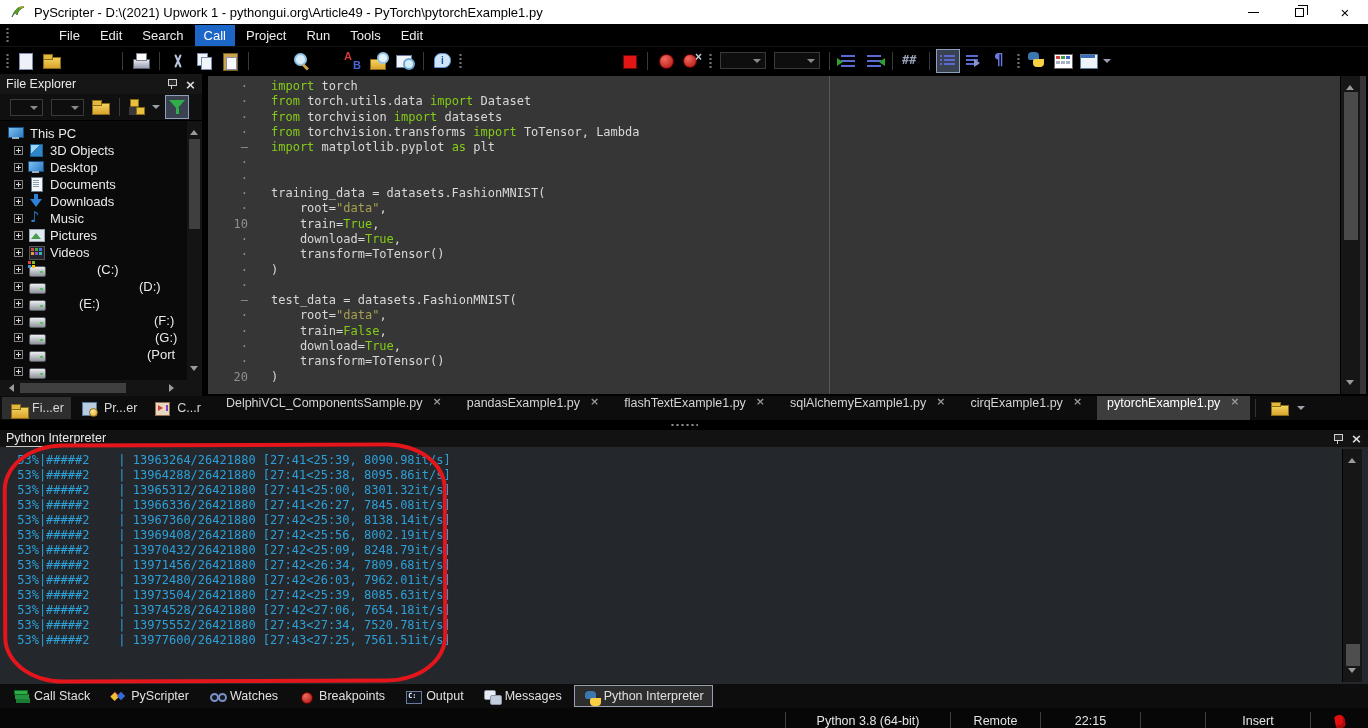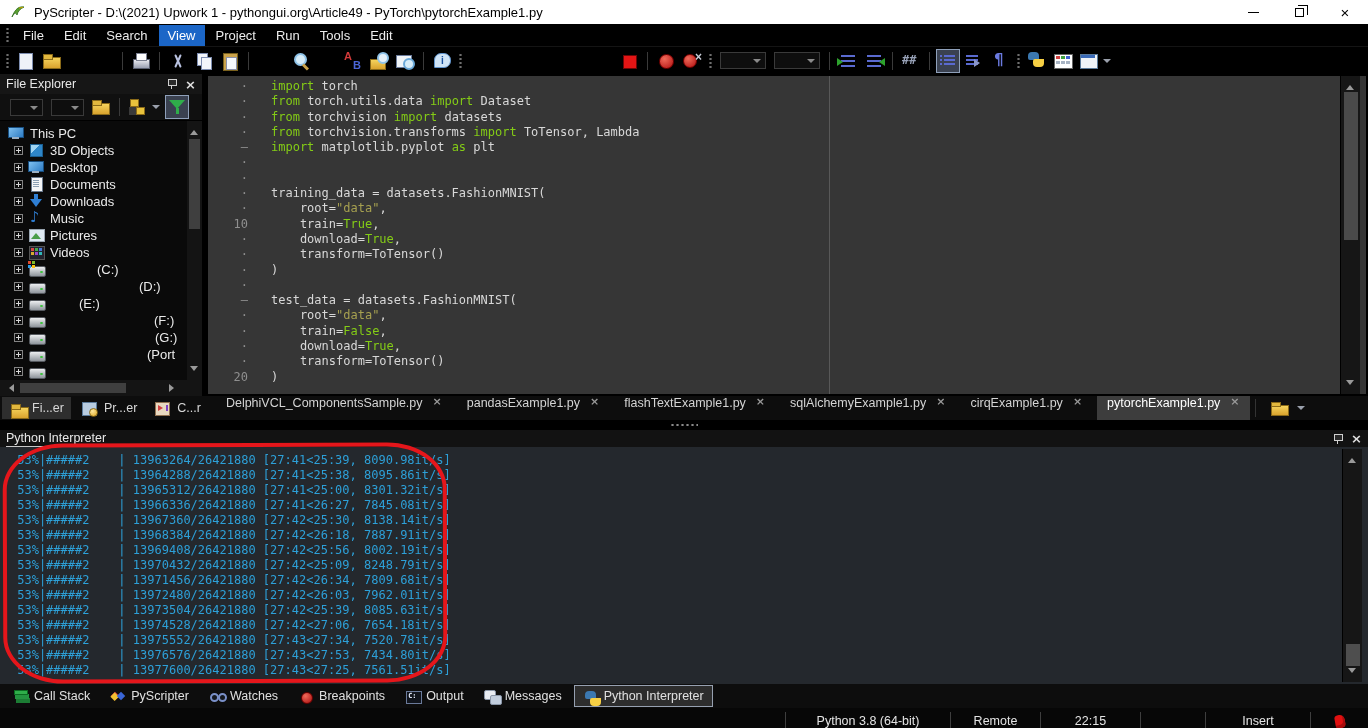--- a/index.html
+++ b/index.html
@@ -15,21 +15,21 @@
   .app-icon { width:16px; height:16px; margin:0 8px 0 10px; }
   .title-text { font-size:13px; color:#000; white-space:nowrap; }
   .win-controls { margin-left:auto; display:flex; height:100%; }
   .win-btn { width:46px; height:100%; display:flex; align-items:center; justify-content:center; }
   .wb-min-glyph { width:11px; height:0; border-bottom:1px solid #000; }
   .wb-rest-glyph { position:relative; width:9px; height:9px; border:1px solid #000; background:#fff; }
   .wb-rest-glyph::before { content:""; position:absolute; left:2px; top:-4px; width:9px; height:9px; border:1px solid #000; border-left:none; border-bottom:none; }
   .wb-close-glyph { font-size:15px; line-height:15px; color:#000; }
 
   
-  .menubar { flex:0 0 22px; background:#000; display:flex; align-items:center; padding-left:2px; }
+  .menubar { flex:0 0 22px; background:#000; display:flex; align-items:center; padding-left:2px;gap:36px; }
   .grip { width:5px; height:16px; margin:0 3px; background-image:radial-gradient(circle,#6f6f6f 1px,transparent 1.3px); background-size:5px 4px; flex:0 0 5px; }
   .menu-item { color:#ececec; font-size:13px; padding:3px 9px; margin:0 1px; }
   .menu-item.active { background:#1b66c7; color:#fff; }
 
   
   .toolbar { flex:0 0 28px; background:#000; display:flex; align-items:center; border-top:1px solid #141414; padding-left:2px; }
   .tsep { width:1px; height:18px; background:#3a3a3a; margin:0 5px; flex:0 0 1px; }
   .tgap { height:1px; flex:0 0 auto; }
   .tb-icon-wrap { width:24px; height:24px; display:flex; align-items:center; justify-content:center; margin:0 1px; flex:0 0 24px; }
   .tb-icon-wrap.hl { background:#3a4150; border:1px solid #8fa0ba; }
@@ -233,21 +233,21 @@
         </div>
     </div>
   </div>
 
   <div class="menubar">
     <div class="grip"></div>
     <div id="menu-items" style="display:flex">
         <div class="menu-item">File</div>
         <div class="menu-item">Edit</div>
         <div class="menu-item">Search</div>
-        <div class="menu-item active">View</div>
+        <div class="menu-item active">Call</div>
         <div class="menu-item">Project</div>
         <div class="menu-item">Run</div>
         <div class="menu-item">Tools</div>
         <div class="menu-item">Edit</div>
       </div>
   </div>
 
   <div class="toolbar" id="main-toolbar">
       <div class="grip"></div>
       <div class="tb-icon-wrap">
@@ -552,29 +552,27 @@
         <div class="pin-icon"></div>
         <span class="close-glyph">×</span>
       </div>
     </div>
     <div class="interp-body" id="interp-body">
         <div class="il"> 53%|#####2    | 13963264/26421880 [27:41&lt;25:39, 8090.98it/s]</div>
         <div class="il"> 53%|#####2    | 13964288/26421880 [27:41&lt;25:38, 8095.86it/s]</div>
         <div class="il"> 53%|#####2    | 13965312/26421880 [27:41&lt;25:00, 8301.32it/s]</div>
         <div class="il"> 53%|#####2    | 13966336/26421880 [27:41&lt;26:27, 7845.08it/s]</div>
         <div class="il"> 53%|#####2    | 13967360/26421880 [27:42&lt;25:30, 8138.14it/s]</div>
-        <div class="il"> 53%|#####2    | 13968384/26421880 [27:42&lt;26:18, 7887.91it/s]</div>
         <div class="il"> 53%|#####2    | 13969408/26421880 [27:42&lt;25:56, 8002.19it/s]</div>
         <div class="il"> 53%|#####2    | 13970432/26421880 [27:42&lt;25:09, 8248.79it/s]</div>
         <div class="il"> 53%|#####2    | 13971456/26421880 [27:42&lt;26:34, 7809.68it/s]</div>
         <div class="il"> 53%|#####2    | 13972480/26421880 [27:42&lt;26:03, 7962.01it/s]</div>
         <div class="il"> 53%|#####2    | 13973504/26421880 [27:42&lt;25:39, 8085.63it/s]</div>
         <div class="il"> 53%|#####2    | 13974528/26421880 [27:42&lt;27:06, 7654.18it/s]</div>
         <div class="il"> 53%|#####2    | 13975552/26421880 [27:43&lt;27:34, 7520.78it/s]</div>
-        <div class="il"> 53%|#####2    | 13976576/26421880 [27:43&lt;27:53, 7434.80it/s]</div>
         <div class="il"> 53%|#####2    | 13977600/26421880 [27:43&lt;27:25, 7561.51it/s]</div>
       </div>
     <div class="red-oval"></div>
     <div class="interp-vscroll sb">
       <div class="sb-up"></div>
       <div class="sb-thumb"></div>
       <div class="sb-down"></div>
     </div>
   </div>
 

